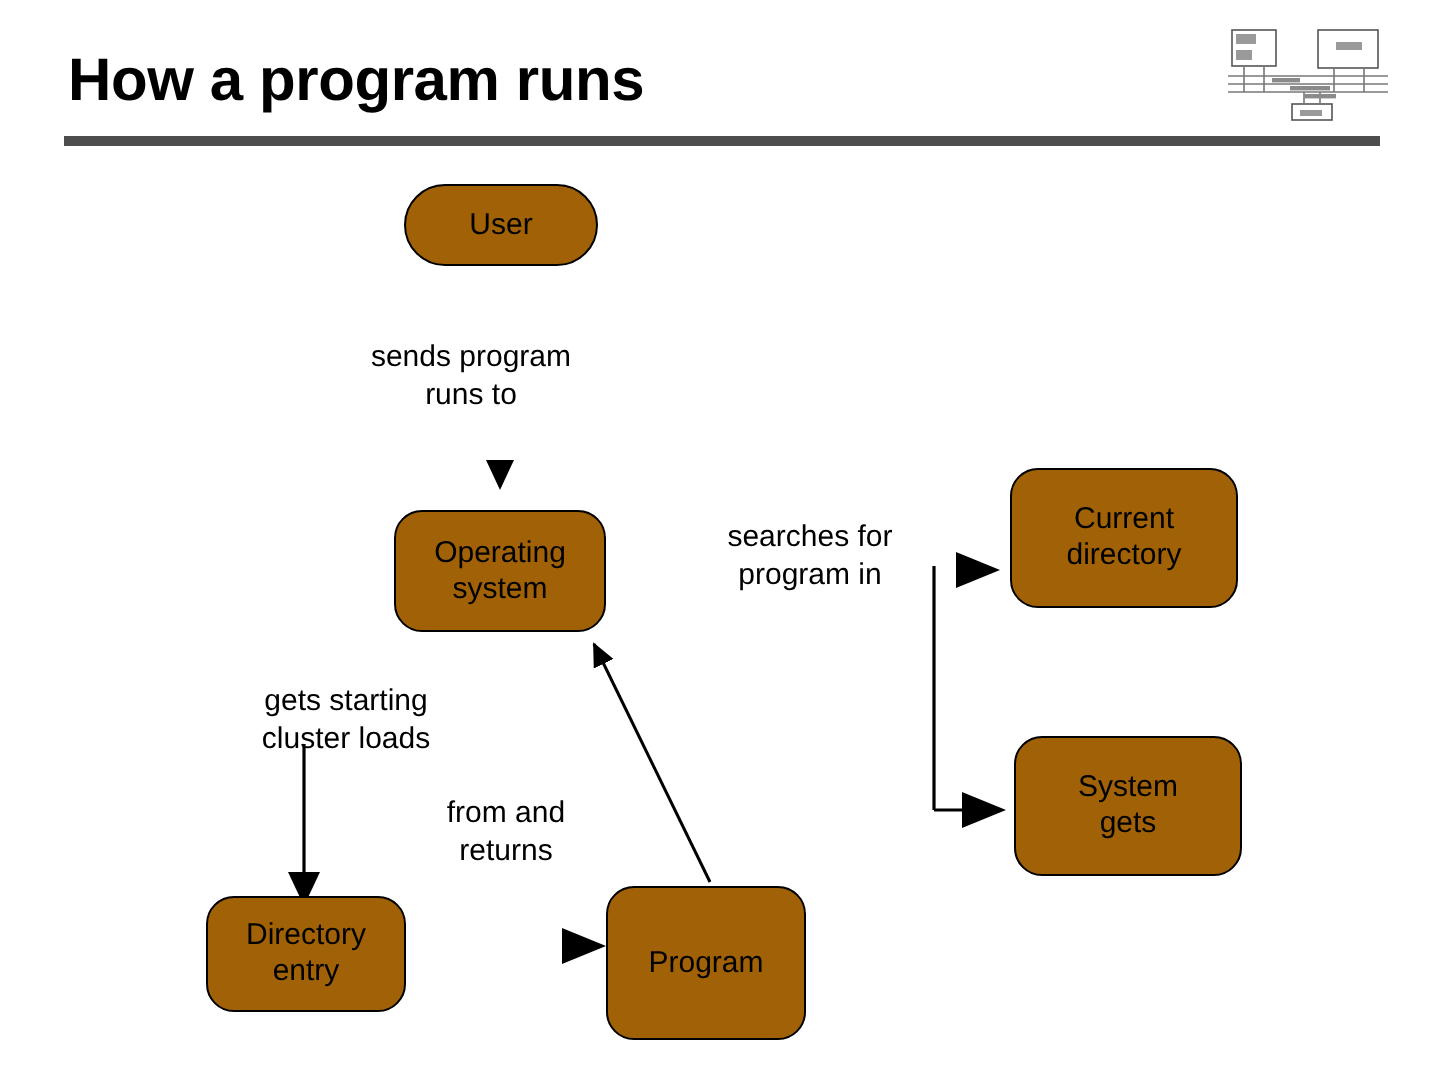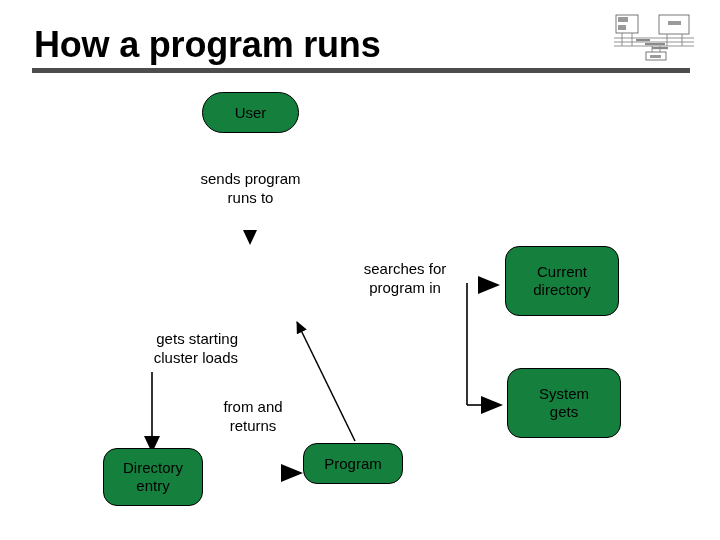--- a/index.html
+++ b/index.html
@@ -14,21 +14,21 @@
     overflow: hidden;
     font-family: "Liberation Sans", sans-serif;
     color: #000000;
   }
 
   
   #slide-title {
     position: absolute;
     left: 34px;
     top: 24px;
-    font-size: 36px;
+    font-size: 30px;
     font-weight: bold;
     letter-spacing: -0.2px;
     color: #000000;
     white-space: nowrap;
   }
   #title-rule {
     position: absolute;
     left: 32px;
     top: 68px;
     width: 658px;
@@ -57,55 +57,55 @@
     position: absolute;
     left: 0;
     top: 0;
     width: 720px;
     height: 462px;
   }
 
   
   .node {
     position: absolute;
-    background: #15803d;
+    background: #a16207;
     border: 1.6px solid #000000;
     box-sizing: border-box;
     display: flex;
     align-items: center;
     justify-content: center;
     text-align: center;
     font-size: 15px;
     line-height: 1.18;
     color: #000000;
   }
   .node-label { display: block; padding: 0 4px; }
 
   .node.pill     { border-radius: 999px; }
   .node.rounded  { border-radius: 14px; }
 
   #node-user             { left: 202px; top: 14px;  width: 97px;  height: 41px; }
   #node-operating-system { left: 197px; top: 177px; width: 106px; height: 61px; }
-  #node-current-dir      { left: 505px; top: 168px; width: 114px; height: 70px; }
+  #node-current-dir      { left: 505px; top: 156px; width: 114px; height: 70px; }
   #node-system-path      { left: 507px; top: 290px; width: 114px; height: 70px; }
   #node-directory-entry  { left: 103px; top: 370px; width: 100px; height: 58px; }
-  #node-program          { left: 303px; top: 365px; width: 100px; height: 41px; }
+  #node-program          { left: 303px; top: 365px; width: 100px; height: 77px; }
 
   
   .edge-label {
     position: absolute;
     font-size: 15px;
     line-height: 1.25;
     text-align: center;
     color: #000000;
     white-space: nowrap;
   }
-  #label-sends-program-name   { left: 178px; top: 92px;  width: 145px; }
+  #label-sends-program-name   { left: 163px; top: 92px;  width: 145px; }
   #label-searches-for-program { left: 350px; top: 182px; width: 110px; }
-  #label-gets-starting-cluster{ left: 108px; top: 252px; width: 130px; text-align: right; }
+  #label-gets-starting-cluster{ left: 108px; top: 264px; width: 130px; }
   #label-returns-to           { left: 275px; top: 282px; width: 100px; }
   #label-loads-and-starts     { left: 198px; top: 320px; width: 110px; }
 </style>
 </head>
 <body>
 
 <div id="slide-title">How a program runs</div>
 
 <div id="title-rule"></div>
 
@@ -176,20 +176,26 @@
 
     <g>
       <line x1="355" y1="363" x2="297" y2="244" stroke="#000000" stroke-width="1.5" marker-end="url(#arrow-head)"></line>
     </g>
   </svg>
 
   <div class="node pill" id="node-user">
     <span class="node-label">User</span>
   </div>
 
+  <div class="node rounded" id="node-operating-system">
+    <span class="node-label">
+      <span>Operating</span><br>
+      <span>system</span>
+    </span>
+  </div>
 
   <div class="node rounded" id="node-current-dir">
     <span class="node-label">
       <span>Current</span><br>
       <span>directory</span>
     </span>
   </div>
 
   <div class="node rounded" id="node-system-path">
     <span class="node-label">

